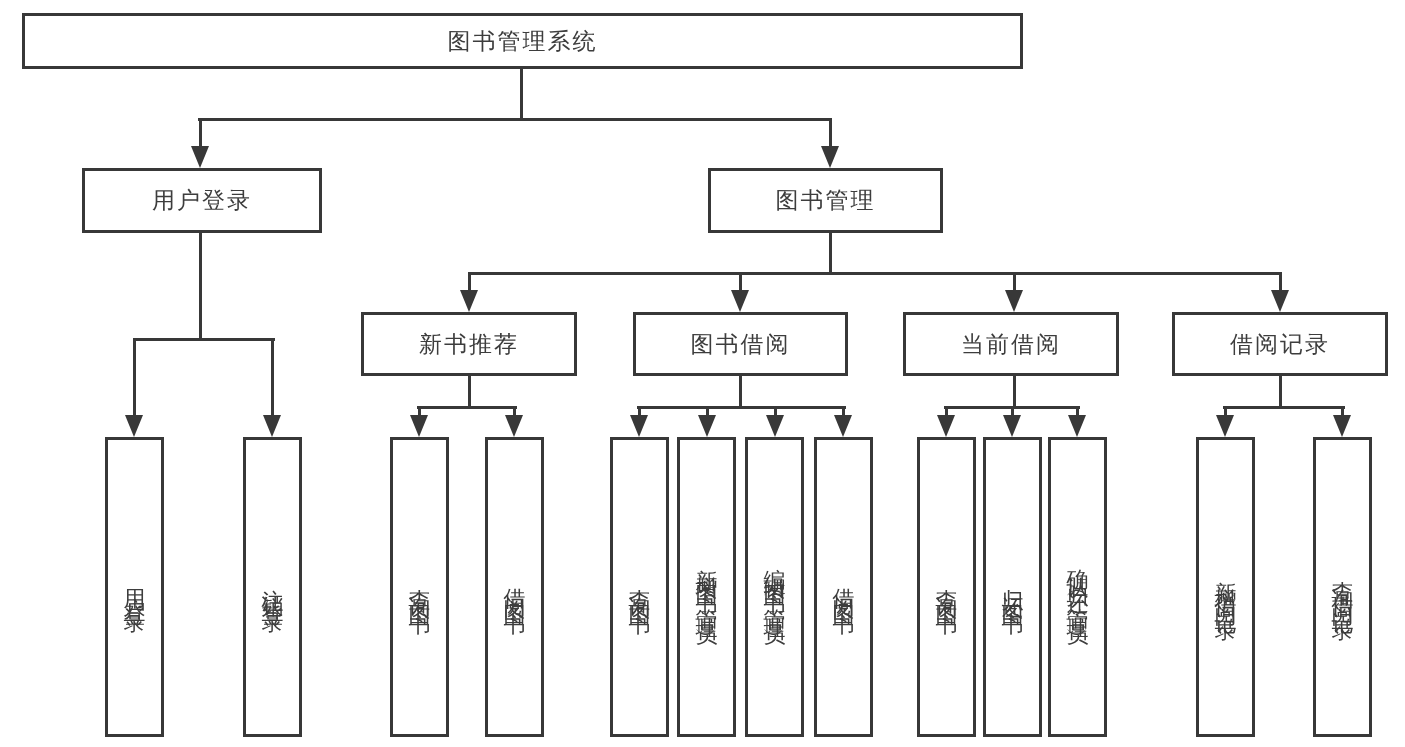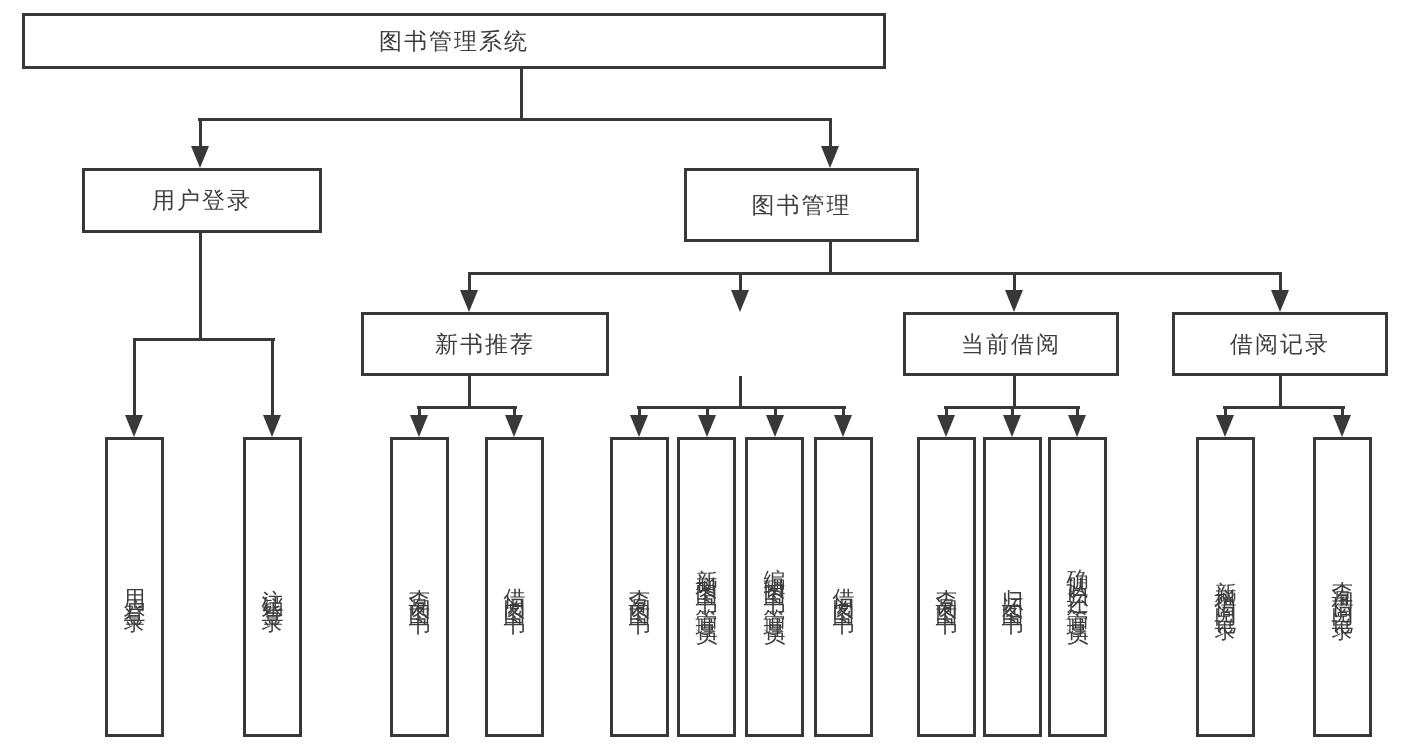--- a/index.html
+++ b/index.html
@@ -56,33 +56,36 @@
     color:rgba(158,158,158,0.95);
     z-index:5;
     white-space:nowrap;
   }
 </style>
 </head>
 <body>
 
 <div id="stage">
 
-  <div class="box" style="left:22px;top:13px;width:864px;height:56px">
+  <div class="box" style="left:22px;top:13px;width:1001px;height:56px">
     <span class="hlabel">图书管理系统</span>
   </div>
 
   <div class="box" style="left:82px;top:168px;width:240px;height:65px">
     <span class="hlabel">用户登录</span>
   </div>
-  <div class="box" style="left:684px;top:168px;width:235px;height:74px">
+  <div class="box" style="left:708px;top:168px;width:235px;height:65px">
     <span class="hlabel">图书管理</span>
   </div>
 
-  <div class="box" style="left:361px;top:312px;width:248px;height:64px">
+  <div class="box" style="left:361px;top:312px;width:216px;height:64px">
     <span class="hlabel">新书推荐</span>
+  </div>
+  <div class="box" style="left:633px;top:312px;width:215px;height:64px">
+    <span class="hlabel">图书借阅</span>
   </div>
   <div class="box" style="left:903px;top:312px;width:216px;height:64px">
     <span class="hlabel">当前借阅</span>
   </div>
   <div class="box" style="left:1172px;top:312px;width:216px;height:64px">
     <span class="hlabel">借阅记录</span>
   </div>
 
   <div class="box" style="left:105px;top:437px;width:59px;height:300px">
     <span class="vtext">用户登录</span>

